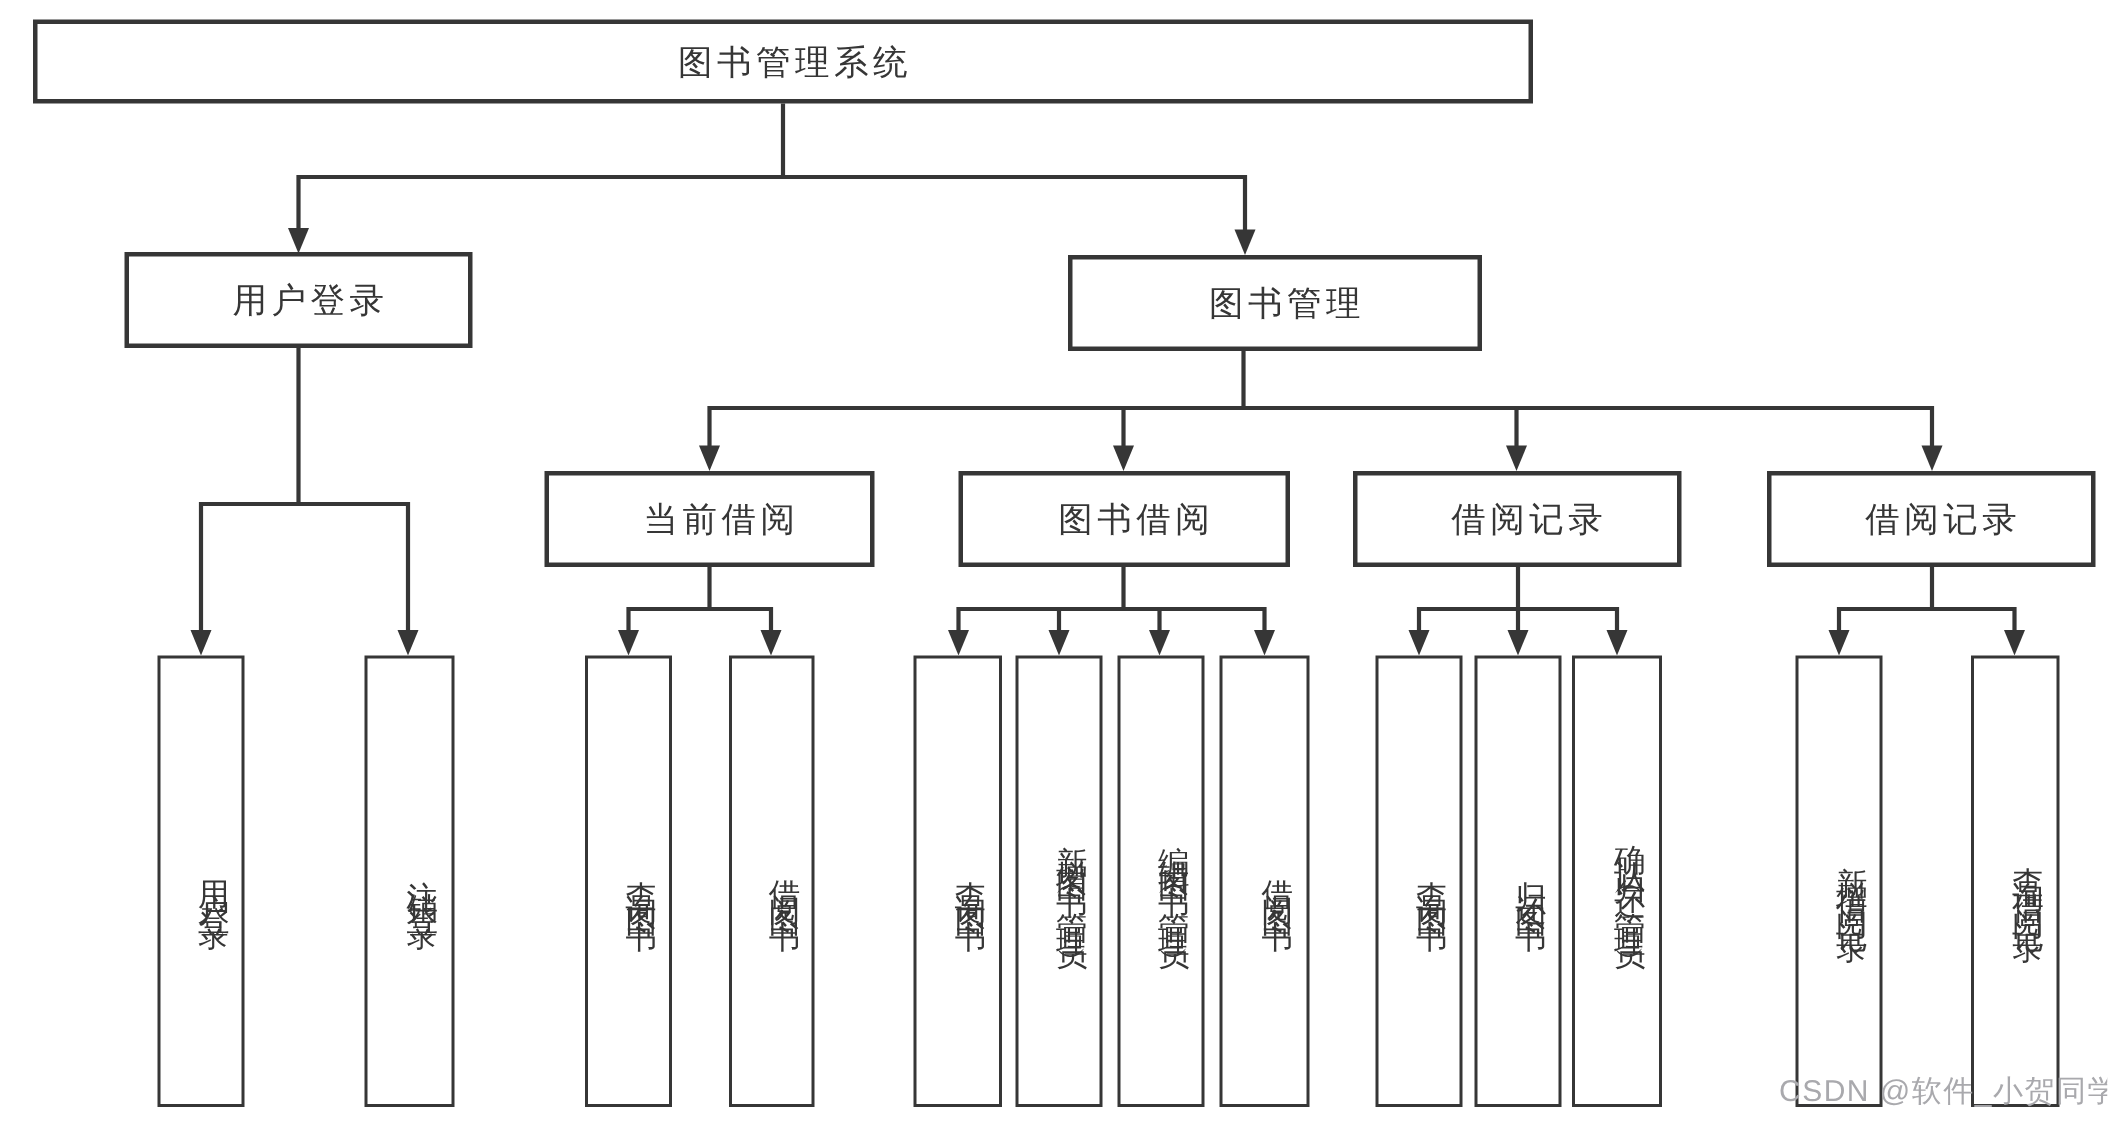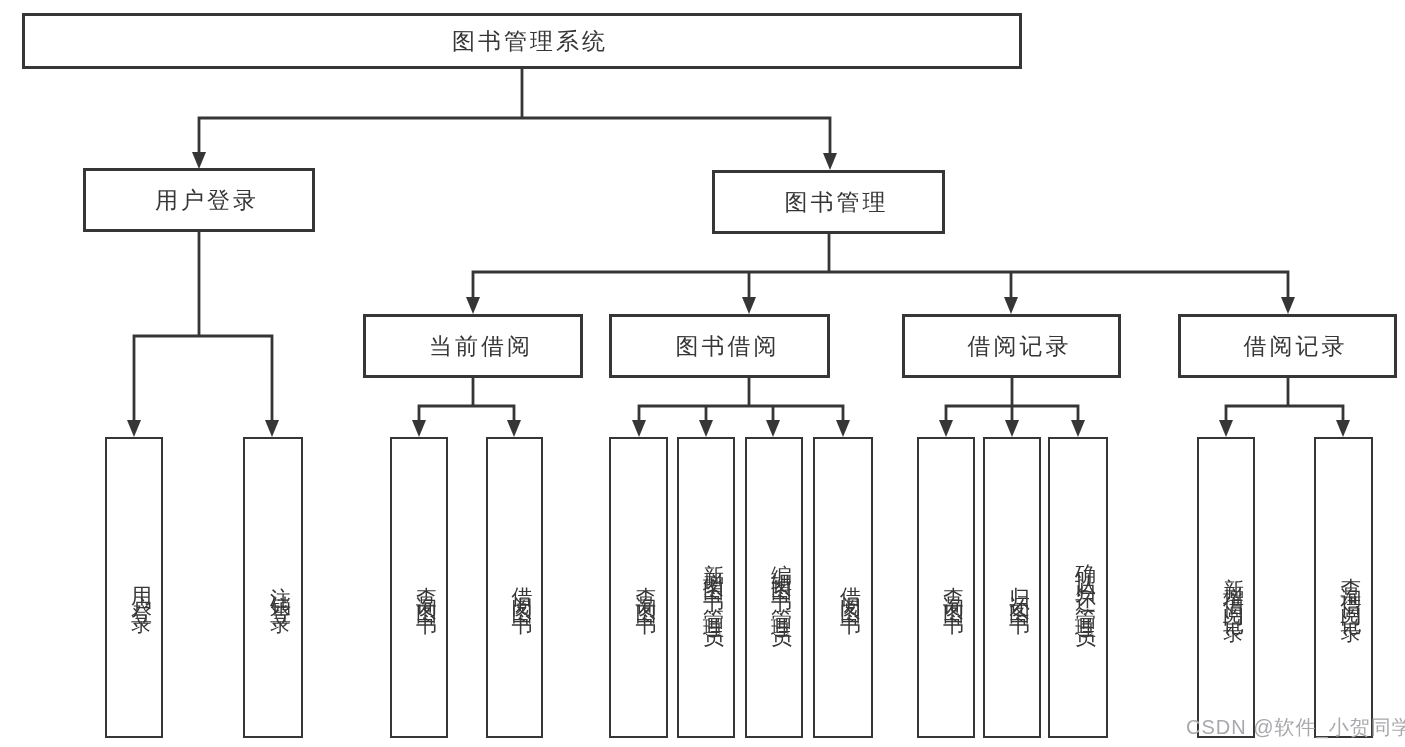--- a/index.html
+++ b/index.html
@@ -78,28 +78,28 @@
     </g>
   </svg>
 
   <div class="node h" style="left:22px;top:13px;width:1000px;height:56px">
     <span>图书管理系统</span>
   </div>
 
   <div class="node h" style="left:83px;top:168px;width:232px;height:64px">
     <span>用户登录</span>
   </div>
-  <div class="node h" style="left:712px;top:170px;width:233px;height:64px">
+  <div class="node h" style="left:712px;top:170px;width:276px;height:64px">
     <span>图书管理</span>
   </div>
 
   <div class="node h" style="left:363px;top:314px;width:220px;height:64px">
     <span>当前借阅</span>
   </div>
-  <div class="node h" style="left:609px;top:314px;width:221px;height:64px">
+  <div class="node h" style="left:639px;top:314px;width:221px;height:64px">
     <span>图书借阅</span>
   </div>
   <div class="node h" style="left:902px;top:314px;width:219px;height:64px">
     <span>借阅记录</span>
   </div>
   <div class="node h" style="left:1178px;top:314px;width:219px;height:64px">
     <span>借阅记录</span>
   </div>
 
   <div class="node v" style="left:105px;top:437px;width:58px;height:301px">

